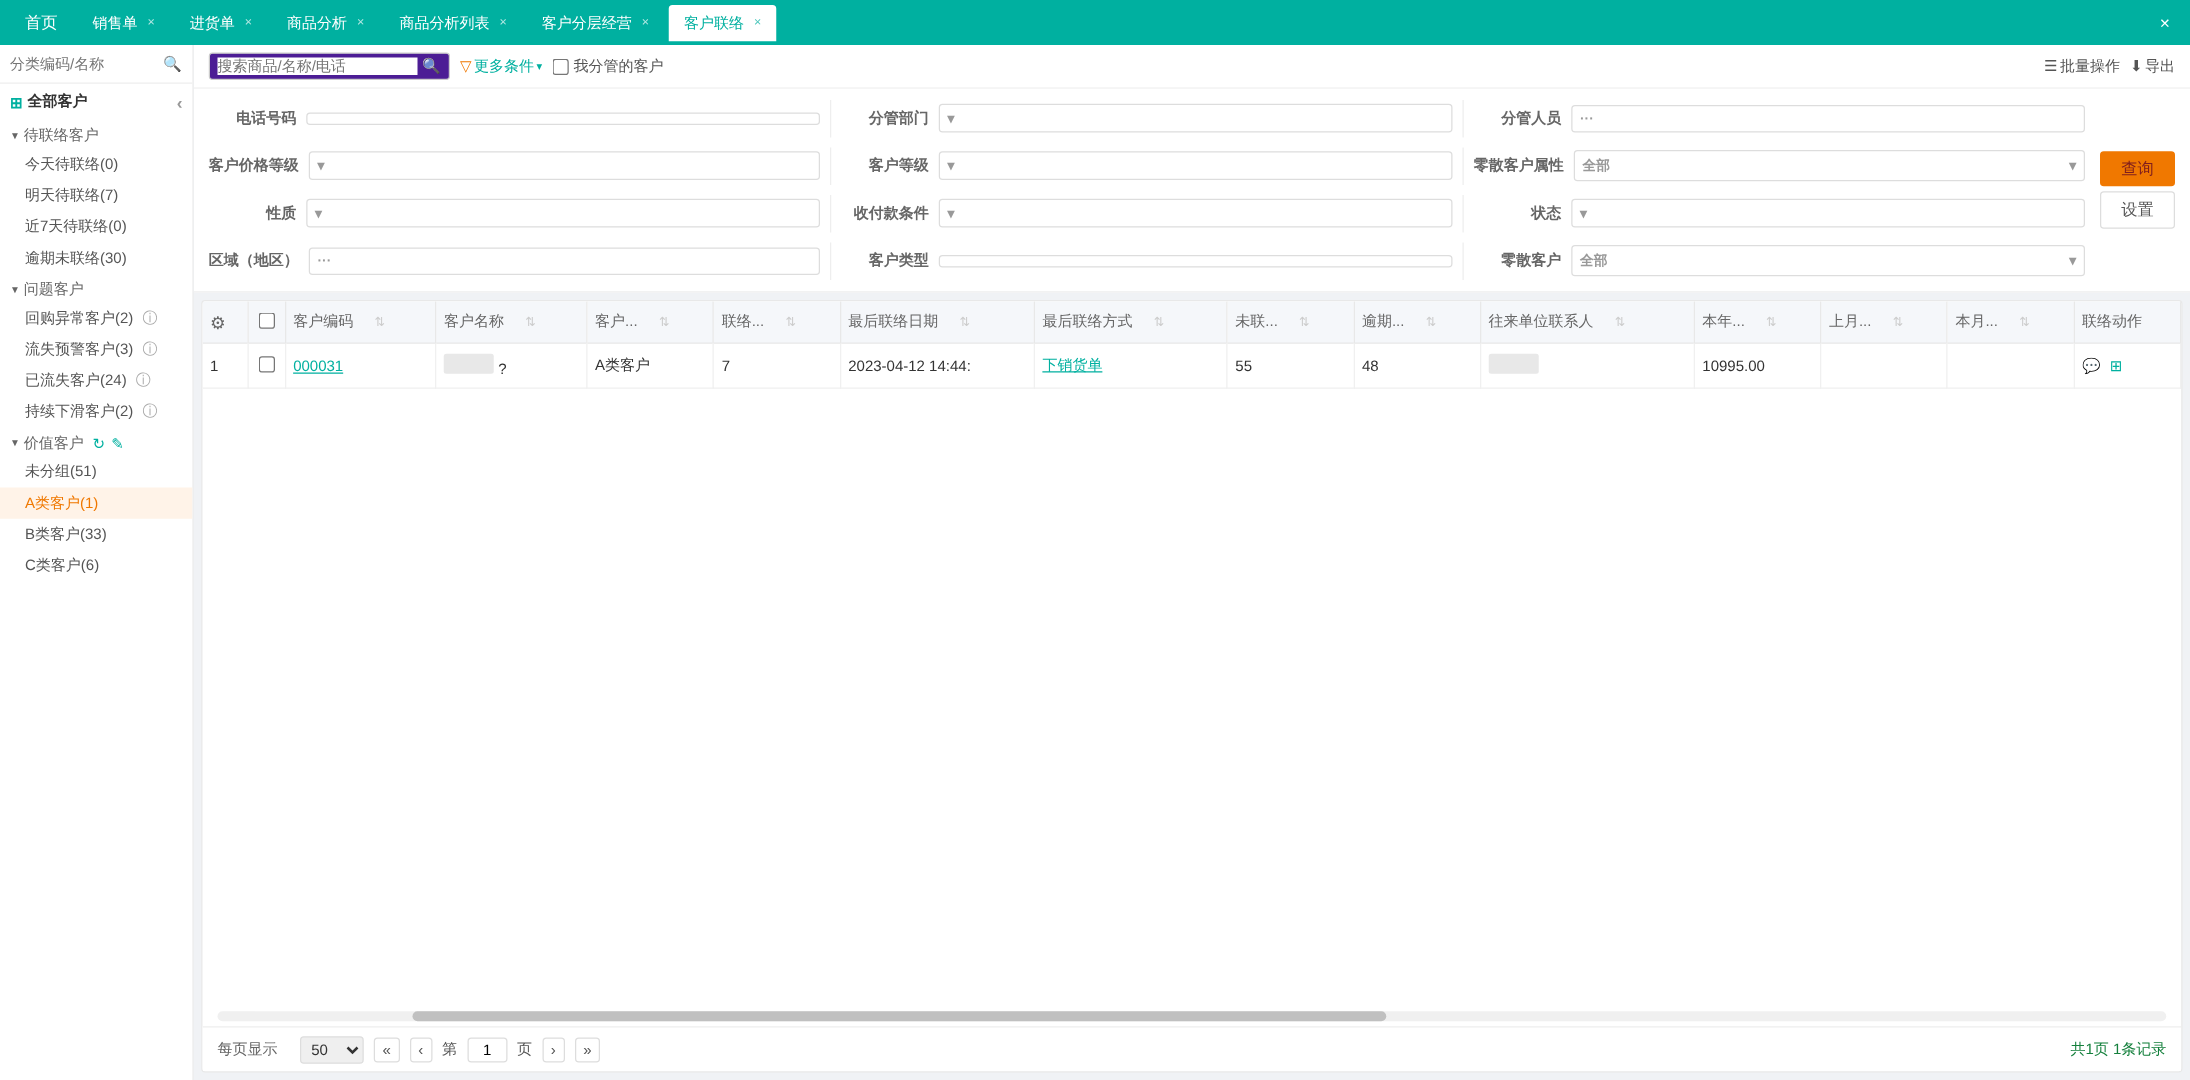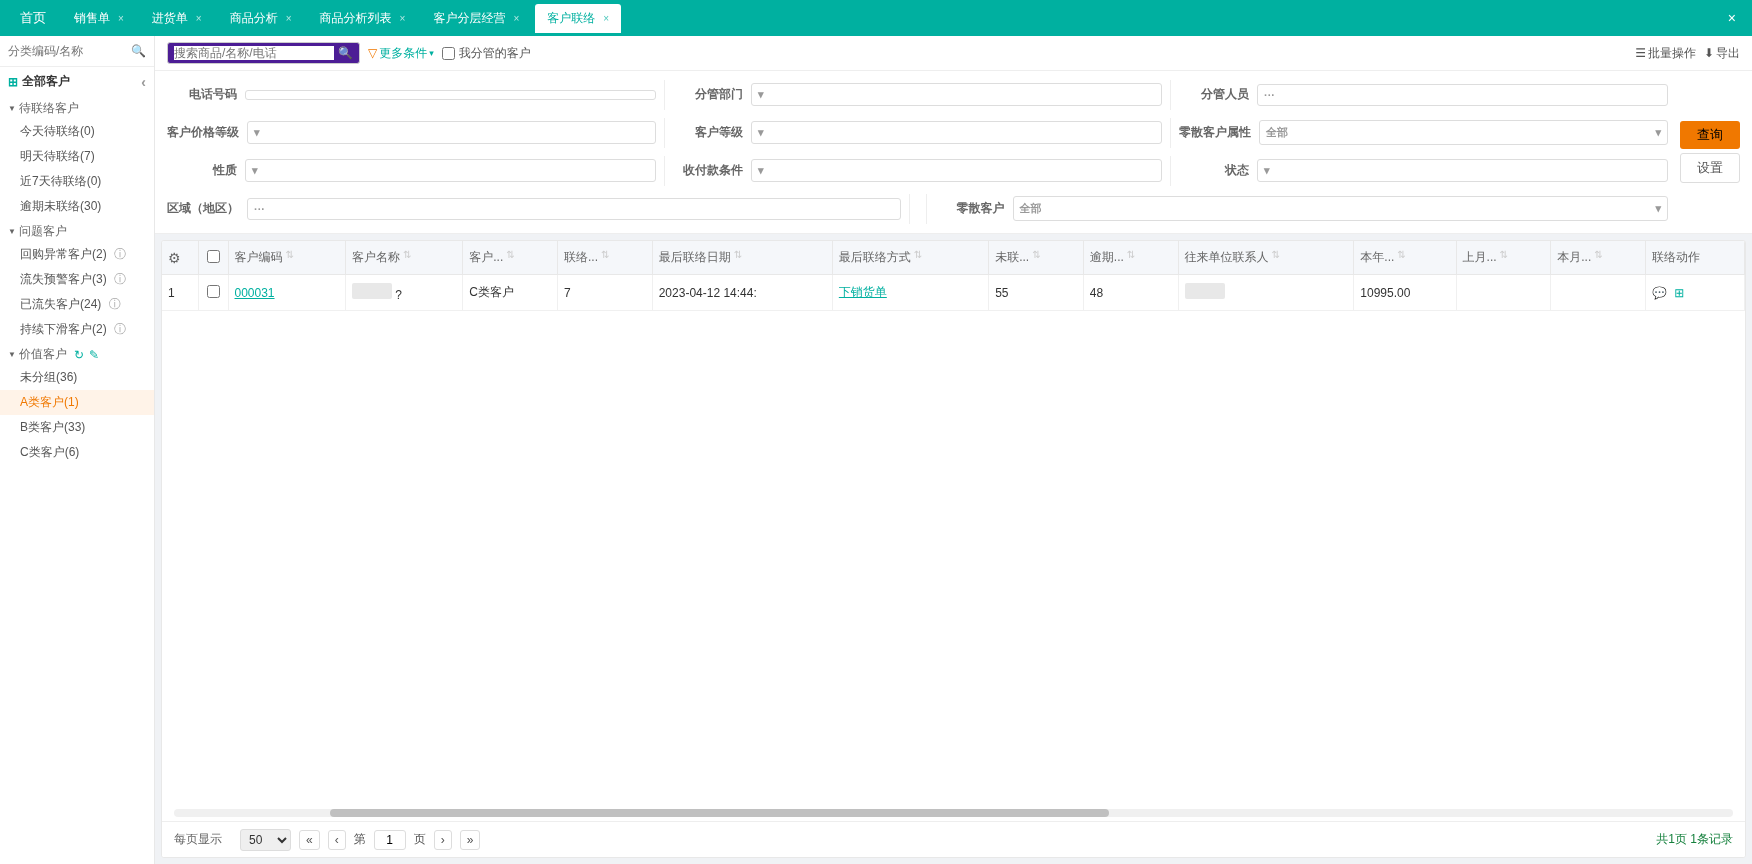--- a/index.html
+++ b/index.html
@@ -253,22 +253,22 @@
       padding: 8px 6px;
       text-align: left;
       color: #666;
       font-weight: normal;
       border-right: 1px solid #e8e8e8;
       white-space: nowrap;
       position: relative;
     }
     th .th-content {
       display: flex;
-      align-items: flex-start;
-      gap: 3px;
+      align-items: center;
+      gap: 17px;
     }
     th .sort-icon { color: #ccc; font-size: 10px; }
     td {
       padding: 8px 6px;
       border-bottom: 1px solid #f0f0f0;
       border-right: 1px solid #f0f0f0;
       color: #333;
       white-space: nowrap;
     }
     .td-link { color: #00b0a0; cursor: pointer; text-decoration: underline; }
@@ -307,21 +307,21 @@
       border-radius: 3px;
       width: 32px;
       text-align: center;
       padding: 2px 4px;
     }
     .total-info { margin-left: auto; color: #15803d; }
 
     
     .btn-query {
       background: #f07800;
-      color: #000000;
+      color: #7f1d1d;
       border: none;
       border-radius: 3px;
       padding: 5px 16px;
       cursor: pointer;
       font-size: 13px;
     }
     .btn-set {
       background: #fff;
       color: #555;
       border: 1px solid #ddd;
@@ -432,21 +432,21 @@
       <span>持续下滑客户(2)</span>
       <span style="color:#aaa; margin-left:4px;">ⓘ</span>
     </div>
 
     <div class="sidebar-group-label">
       <span class="triangle">▼</span>
       <span>价值客户</span>
       <span style="color:#00b0a0; margin-left:4px; cursor:pointer;">↻</span>
       <span style="color:#00b0a0; margin-left:2px; cursor:pointer;">✎</span>
     </div>
-    <div class="sidebar-item">未分组(36)</div>
+    <div class="sidebar-item">未分组(51)</div>
     <div class="sidebar-item active">A类客户(1)</div>
     <div class="sidebar-item">B类客户(33)</div>
     <div class="sidebar-item">C类客户(6)</div>
   </div>
 
   <div class="content-area">
 
     <div class="filter-bar">
       <div class="filter-search">
         <input type="text" style="width: 160px;" placeholder="搜索商品/名称/电话">
@@ -547,20 +547,24 @@
           </div>
 
           <div class="adv-filter-row">
             <div class="filter-field">
               <label>区域（地区）</label>
               <div class="field-input" style="min-width:200px;">
                 <span>···</span>
               </div>
             </div>
             <div class="filter-divider"></div>
+            <div class="filter-field">
+              <label>客户类型</label>
+              <div class="field-input" style="min-width:200px;"></div>
+            </div>
             <div class="filter-divider"></div>
             <div class="filter-field">
               <label>零散客户</label>
               <div class="field-input" style="min-width:160px;">
                 <span>全部</span>
                 <span>▾</span>
               </div>
             </div>
           </div>
         </div>
@@ -664,21 +668,21 @@
             <tr class="table-row">
               <td>1</td>
               <td class="checkbox-cell">
                 <input type="checkbox" style="">
               </td>
               <td class="td-link">000031</td>
               <td>
                 <span class="td-gray"></span>
                 <span>?</span>
               </td>
-              <td>C类客户</td>
+              <td>A类客户</td>
               <td>7</td>
               <td>2023-04-12 14:44:</td>
               <td class="td-link">下销货单</td>
               <td>55</td>
               <td>48</td>
               <td>
                 <span class="td-gray"></span>
               </td>
               <td>10995.00</td>
               <td></td>

